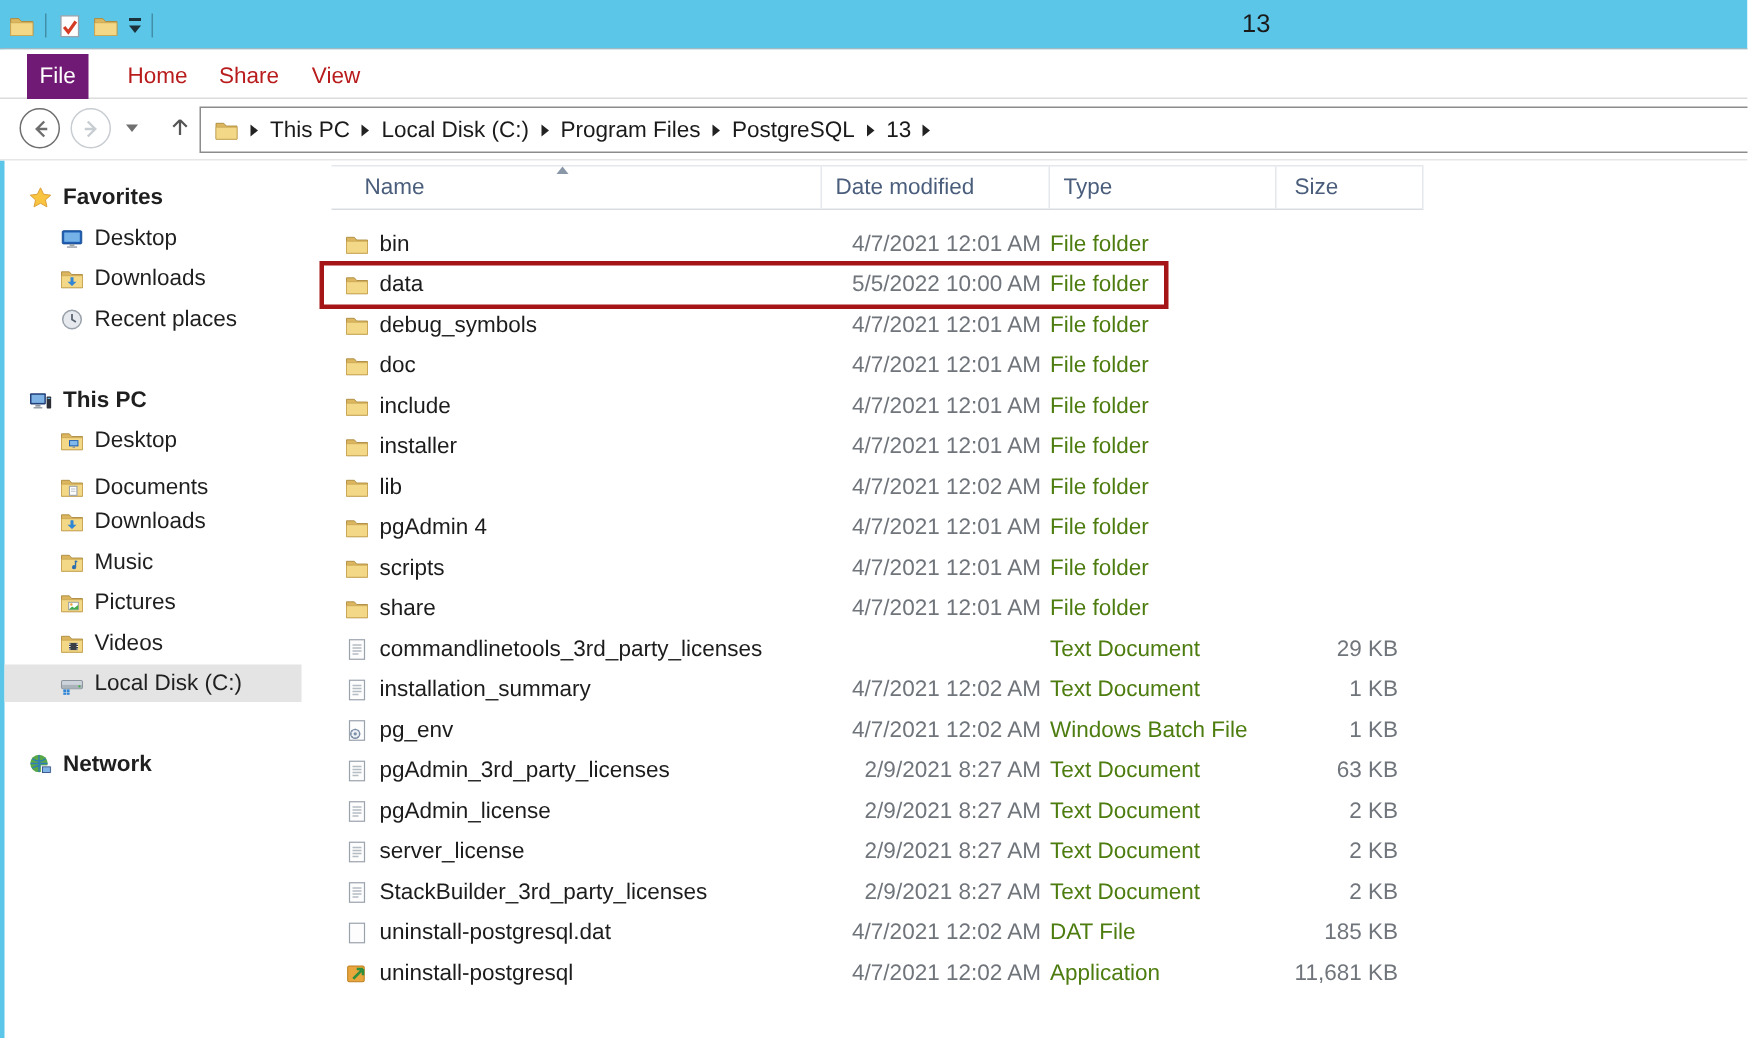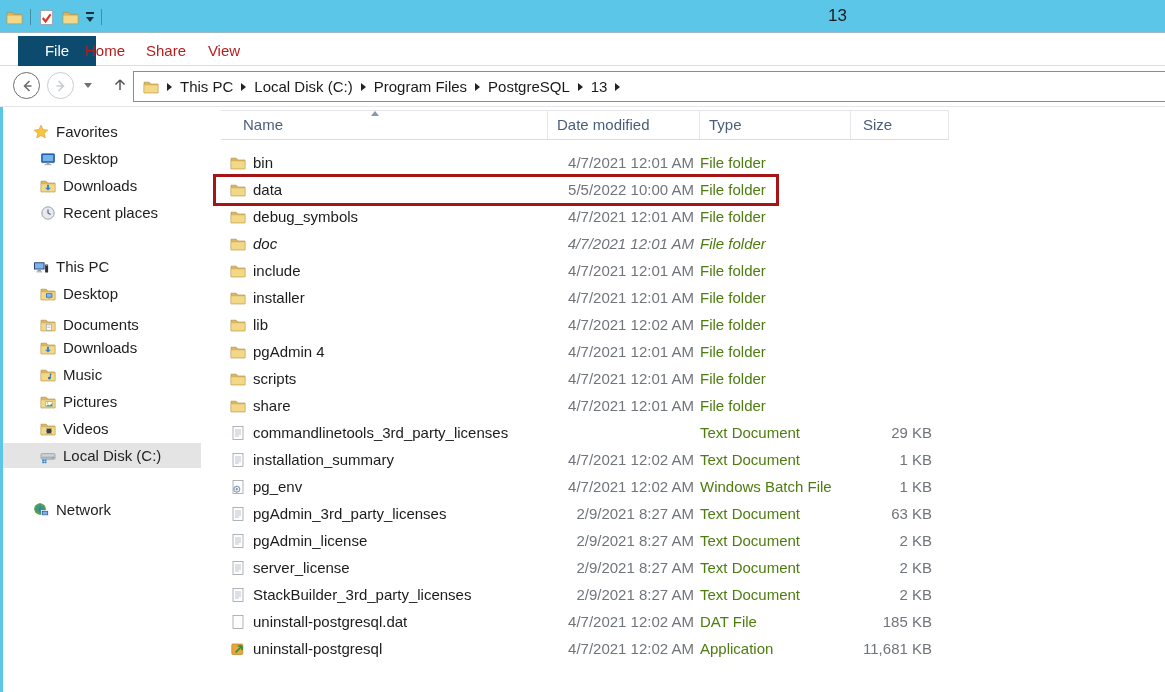--- a/index.html
+++ b/index.html
@@ -19,42 +19,42 @@
   .qat .sep { width:1px; height:16px; background:rgba(0,0,0,.28); }
   .qat .icon16 { width:17px; height:17px; display:inline-block; }
   .qat-caret { width:0; height:0; border-left:4px solid transparent; border-right:4px solid transparent; border-top:5px solid #1c323a; margin-top:3px; }
   .qat-caret-bar { width:8px; height:1.6px; background:#1c323a; margin-bottom:2px; }
   .win-title { position:absolute; left:828px; top:6px; font-size:17px; color:#1a1a1a; }
   
   .win-edge { position:absolute; left:0; top:33px; width:3px; height:659px; background:#5bc6e8; }
   
   .tabbar { position:absolute; left:0; top:33px; width:1165px; height:33px; background:#fff; border-bottom:1px solid #dcdcdc; }
   .tab { position:absolute; top:3px; height:30px; line-height:30px; text-align:center; font-size:15px; color:#b91c1c; cursor:default; }
-  .tab-file { left:18px; width:78px; background:#0c4a6e; color:#fff; }
+  .tab-file { left:18px; width:41px; background:#701a75; color:#fff; }
   .tab-home { left:79px; width:52px; }
   .tab-share { left:138px; width:56px; }
   .tab-view { left:198px; width:52px; }
   
   .addrbar { position:absolute; left:0; top:66px; width:1165px; height:41px; background:#fff; border-bottom:1px solid #e6e6e6; }
   .navcircle { position:absolute; top:6px; width:27px; height:27px; border-radius:50%; border:1.4px solid #6e6e6e; display:flex; align-items:center; justify-content:center; }
   .nav-back { left:13px; }
   .nav-fwd { left:47px; border-color:#c8cdd2; }
   .nav-caret { position:absolute; left:84px; top:17px; width:0; height:0; border-left:4px solid transparent; border-right:4px solid transparent; border-top:5px solid #707070; }
   .nav-up { position:absolute; left:108px; top:7px; width:24px; height:24px; display:flex; align-items:center; justify-content:center; }
   .crumbbox {
     position:absolute; left:133px; top:5px; width:1040px; height:31px;
     border:1px solid #8c8c8c; background:#fff;
     display:flex; align-items:center; padding-left:9px; gap:8px;
   }
   .crumb { font-size:15px; color:#1a1a1a; white-space:nowrap; cursor:default; }
   .csep { width:0; height:0; border-top:4.5px solid transparent; border-bottom:4.5px solid transparent; border-left:5.5px solid #222; }
   .icon16 { width:16px; height:16px; display:inline-block; flex:0 0 16px; }
   
   .siderow { position:absolute; left:3px; width:198px; height:25px; display:flex; align-items:center; gap:7px; font-size:15px; color:#1f1f1f; cursor:default; }
-  .siderow.grp { padding-left:30px; }
+  .siderow.grp { padding-left:16px;font-weight:bold; }
   .siderow.itm { padding-left:37px; }
   .siderow.sel { background:#e4e4e4; }
   
   .lhead { position:absolute; left:221px; top:110px; width:728px; height:30px; background:#fff; border-top:1px solid #e4e7eb; border-bottom:1px solid #d9dde2; }
   .hcell { position:absolute; top:0; height:28px; line-height:28px; font-size:15px; color:#4a5e7c; border-right:1px solid #e4e7eb; white-space:nowrap; cursor:default; }
   .hc-name { left:0; width:327px; padding-left:22px; }
   .hc-date { left:327px; width:152px; padding-left:9px; }
   .hc-type { left:479px; width:151px; padding-left:9px; }
   .hc-size { left:630px; width:98px; padding-left:12px; }
   .sortarrow { position:absolute; left:371px; top:111px; width:0; height:0; border-left:4.5px solid transparent; border-right:4.5px solid transparent; border-bottom:5.5px solid #8a97a8; }
@@ -292,21 +292,21 @@
     <div class="frow" style="top: 204px;">
       <span class="icon16 ficon"><svg class="icon16" viewBox="0 0 16 16">
           <path d="M1 3.2h5.2L7.8 5H15v8.8H1z" fill="#dcb65e" stroke="#ab8a3f" stroke-width=".6"></path>
           <path d="M1 5.8h14v8H1z" fill="#f3d887" stroke="#c7a451" stroke-width=".5"></path>
         </svg></span>
       <span class="fname">debug_symbols</span>
       <span class="fdate">4/7/2021 12:01 AM</span>
       <span class="ftype">File folder</span>
       <span class="fsize"></span>
     </div>
-    <div class="frow" style="top: 231px; font-style: italic;">
+    <div class="frow" style="top: 231px;">
       <span class="icon16 ficon"><svg class="icon16" viewBox="0 0 16 16">
           <path d="M1 3.2h5.2L7.8 5H15v8.8H1z" fill="#dcb65e" stroke="#ab8a3f" stroke-width=".6"></path>
           <path d="M1 5.8h14v8H1z" fill="#f3d887" stroke="#c7a451" stroke-width=".5"></path>
         </svg></span>
       <span class="fname">doc</span>
       <span class="fdate">4/7/2021 12:01 AM</span>
       <span class="ftype">File folder</span>
       <span class="fsize"></span>
     </div>
     <div class="frow" style="top: 258px;">

